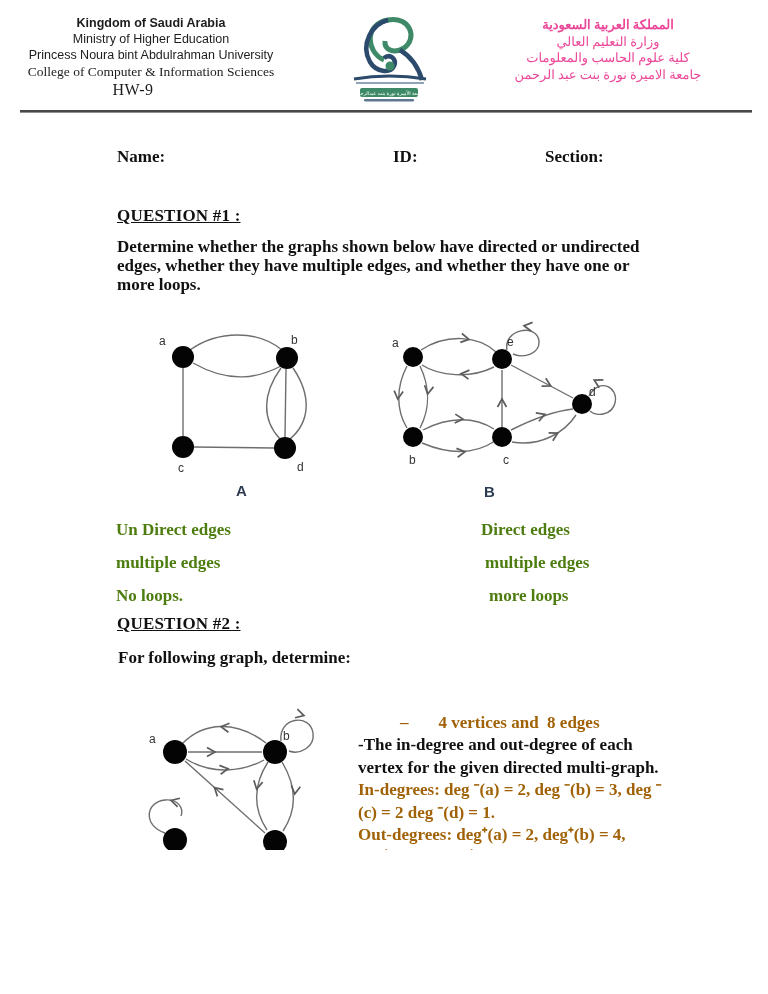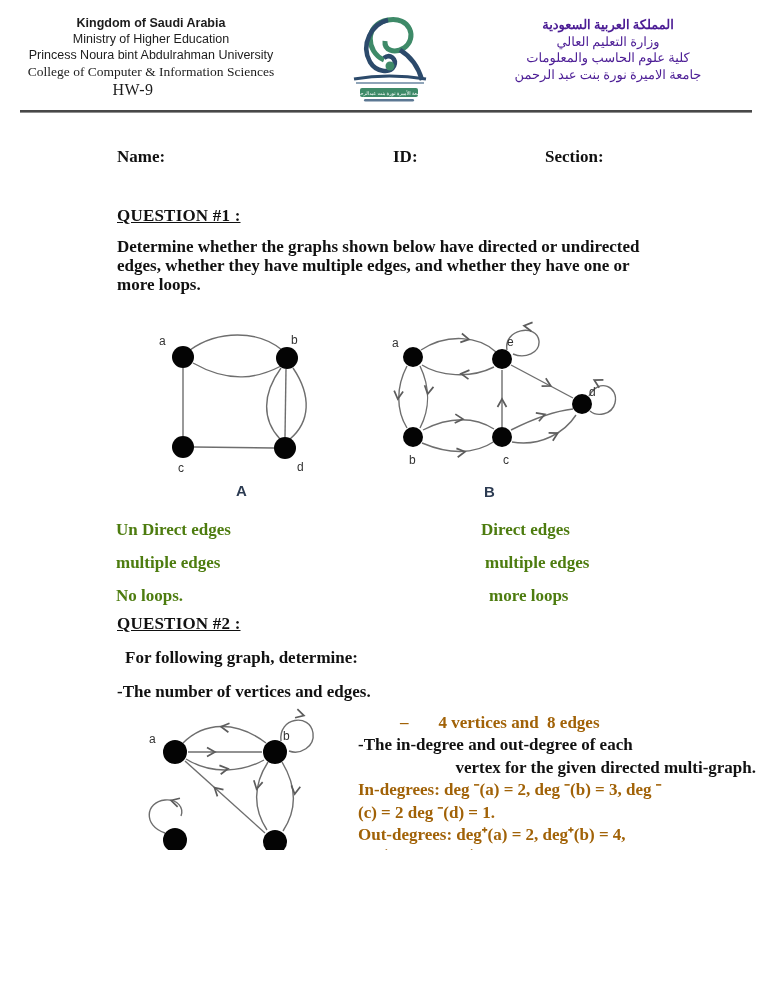--- a/index.html
+++ b/index.html
@@ -8,21 +8,21 @@
   .abs{position:absolute;}
 
   
   .hdr-left{left:2px;top:15px;width:298px;text-align:center;line-height:16px;
             font-family:"Liberation Sans",sans-serif;font-size:12.5px;color:#1c1c1c;}
   .hdr-left .b{font-weight:bold;}
   .hdr-left .serifline{font-family:"Liberation Serif",serif;font-size:13.5px;line-height:17px;}
   .hdr-left .hw{font-family:"Liberation Serif",serif;font-size:16px;line-height:20px;letter-spacing:.5px;
                 width:262px;}
   .hdr-right{left:472px;top:17px;width:272px;text-align:center;direction:rtl;
-             font-family:"Liberation Serif",serif;font-size:13px;line-height:16.5px;color:#4c1d95;}
+             font-family:"Liberation Serif",serif;font-size:13px;line-height:16.5px;color:#ec4899;}
   .hdr-right .b{font-weight:bold;}
   .rule{left:20px;top:110px;width:732px;height:2px;background:#484848;
         border-bottom:1px solid #8f8f8f;}
 
   
   .field{position:absolute;top:147px;font-size:17px;font-weight:bold;}
 
   .qtitle{font-size:17px;font-weight:bold;text-decoration:underline;letter-spacing:.2px;}
   .qbody{font-size:17px;font-weight:bold;line-height:19.2px;}
   .blue{color:#a16207;}
@@ -154,22 +154,21 @@
   <div class="abs caption" style="left:484px;top:483px;">B</div>
 
   <div class="ansline" style="left:116px;top:520px;">Un Direct edges</div>
   <div class="ansline" style="left:116px;top:553px;">multiple edges</div>
   <div class="ansline" style="left:116px;top:586px;">No loops.</div>
   <div class="ansline" style="left:481px;top:520px;">Direct edges</div>
   <div class="ansline" style="left:485px;top:553px;">multiple edges</div>
   <div class="ansline" style="left:489px;top:586px;">more loops</div>
 
   <div class="abs qtitle" style="left:117px;top:614px;">QUESTION #2 :</div>
-  <div class="abs qbody" style="left:125px;top:648px;">For following graph, determine:</div>
-  <div class="abs qbody" style="left:117px;top:682px;">-The number of vertices and edges.</div>
+  <div class="abs qbody" style="left:118px;top:648px;">For following graph, determine:</div>
 
   <svg class="graph" style="left:112px;top:707px;" width="255" height="172" viewBox="0 0 255 172">
     <path class="edge" d="M 154 36 C 124 13, 92 15, 71 36"></path>
     <line class="edge" x1="76" y1="45" x2="150" y2="45"></line>
     <path class="edge" d="M 74 52 C 100 68, 130 65, 152 53"></path>
     <path class="edge" d="M 169 34 C 166 10, 198 6, 201 26 C 203 40, 188 48, 177 44"></path>
     <path class="edge" d="M 156 55 C 141 78, 141 102, 155 123"></path>
     <path class="edge" d="M 170 55 C 185 80, 185 103, 171 124"></path>
     <line class="edge" x1="153" y1="126" x2="73" y2="54"></line>
     <path class="edge" d="M 53 126 C 31 119, 33 95, 53 93 C 66 92, 72 101, 69 109"></path>
@@ -188,21 +187,21 @@
     <circle class="node" cx="63" cy="133" r="12"></circle>
     <text class="vlabel" x="37" y="36">a</text>
     <text class="vlabel" x="171" y="33">b</text>
     <text class="vlabel" x="165" y="161">c</text>
     <text class="vlabel" x="57" y="161">d</text>
   </svg>
 
   <div class="abs q2block">
     <div class="indent blue"><span>–</span><span class="gap"></span><span style="white-space:pre;">4 vertices and  8 edges</span></div>
     <div style="padding-left:6px;">-The in-degree and out-degree of each</div>
-    <div style="padding-left:6px;text-align:right;">vertex for the given directed multi-graph.</div>
+    <div style="padding-left:6px;">vertex for the given directed multi-graph.</div>
     <div class="blue" style="padding-left:6px;">In-degrees: deg ⁻(a) = 2, deg ⁻(b) = 3, deg ⁻</div>
     <div class="blue" style="padding-left:6px;">(c) = 2 deg ⁻(d) = 1.</div>
     <div class="blue" style="padding-left:6px;">Out-degrees: deg⁺(a) = 2, deg⁺(b) = 4,</div>
     <div class="blue" style="padding-left:6px;">deg⁺(c) = 1, deg⁺(d) = 1,</div>
     <div style="padding-left:6px;color:#333;">-</div>
   </div>
 
 </div>
 
 </body></html>

